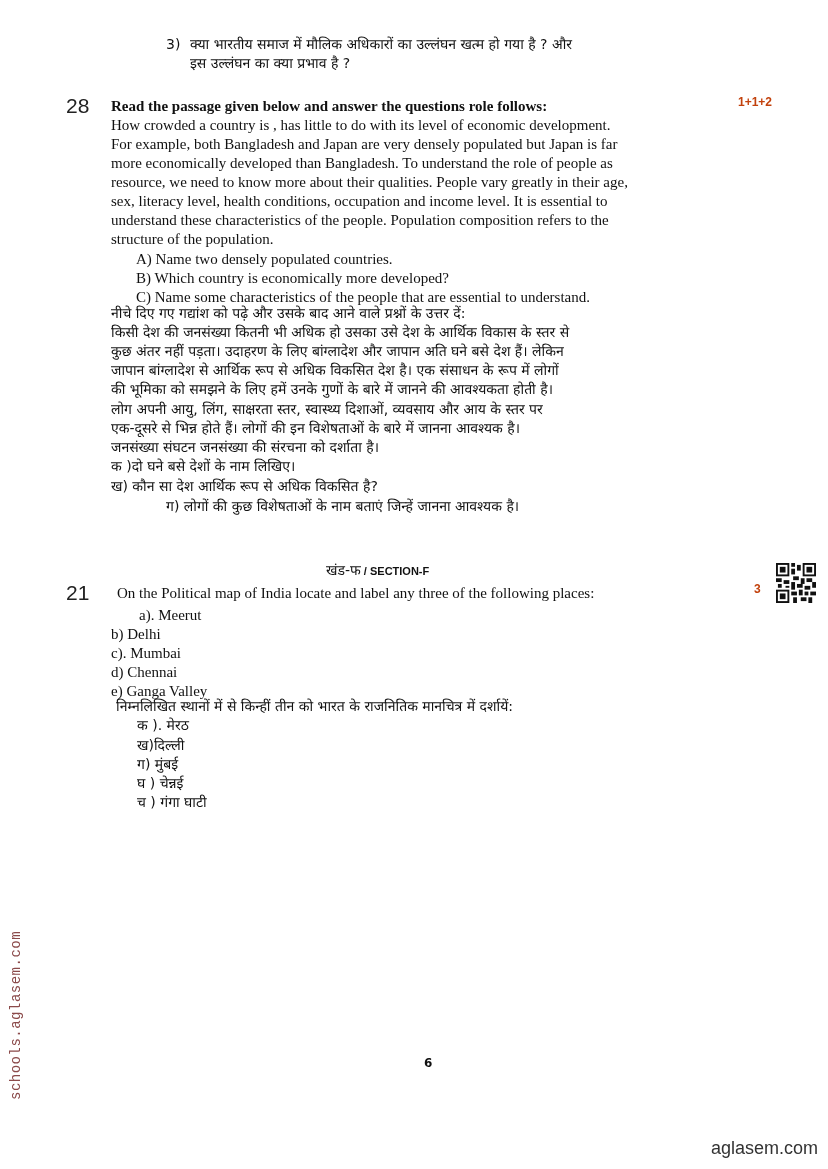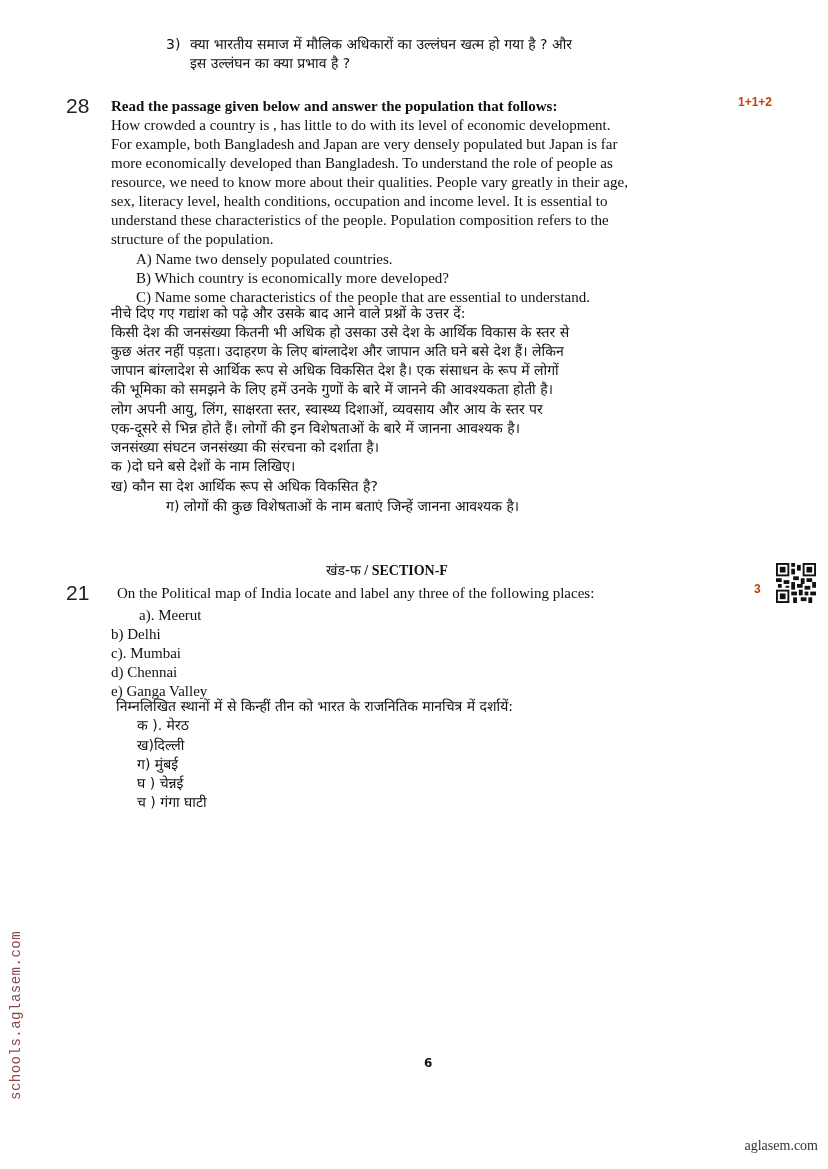--- a/index.html
+++ b/index.html
@@ -8,37 +8,37 @@
     .abs { position: absolute; }
     .line { position: absolute; white-space: nowrap; font-size: 14.5px; line-height: 19px; }
     .hi { font-family: "DejaVu Sans", sans-serif; font-size: 14px; line-height: 19px; }
     .en { font-family: "Liberation Serif", serif; font-size: 15px; line-height: 19px; }
     .qnum { font-family: "Liberation Sans", sans-serif; font-size: 21px; color: #222; }
     .marks { font-family: "Liberation Sans", sans-serif; font-size: 12px; font-weight: bold; color: #c2410c; margin-left: 32px; }
     .bold { font-weight: bold; }
     .qr { position: absolute; width: 40px; height: 40px; }
     .wm-side { position: absolute; left: 8px; top: 1100px; transform-origin: left top; transform: rotate(-90deg);
       font-family: "Liberation Mono", "DejaVu Sans Mono", monospace; font-size: 14px; color: #8b4a4a; letter-spacing: 0.5px; white-space: nowrap; }
-    .wm-bottom { position: absolute; right: 10px; top: 1138px; font-family: Liberation Serif, serif;
-      font-size: 14px; color: #333; }
+    .wm-bottom { position: absolute; right: 10px; top: 1138px; font-family: Liberation Sans, sans-serif;
+      font-size: 18px; color: #333; }
     .pageno { position: absolute; left: 424px; top: 1056px; font-family: "DejaVu Sans", sans-serif; font-size: 12px; font-weight: bold; }
   </style>
 </head>
 <body>
 
 <div>
   <span class="line hi" style="left:166px; top:35px;">3)</span>
   <span class="line hi" style="left:190px; top:35px;">क्या भारतीय समाज में मौलिक अधिकारों का उल्लंघन खत्म हो गया है ? और</span>
   <span class="line hi" style="left:190px; top:54px;">इस उल्लंघन का क्या प्रभाव है ?</span>
 </div>
 
 <div>
   <span class="abs qnum" style="left:66px; top:94px;">28</span>
   <span class="abs marks" style="left:706px; top:95px;">1+1+2</span>
-  <span class="line en bold" style="left:111px; top:97px;">Read the passage given below and answer the population that follows:</span>
+  <span class="line en bold" style="left:111px; top:97px;">Read the passage given below and answer the questions role follows:</span>
 
   <span class="line en" style="left:111px; top:116px;">How crowded a country is , has little to do with its level of economic development.</span>
   <span class="line en" style="left:111px; top:135px;">For example, both Bangladesh and Japan are very densely populated but Japan is far</span>
   <span class="line en" style="left:111px; top:154px;">more economically developed than Bangladesh. To understand the role of people as</span>
   <span class="line en" style="left:111px; top:173px;">resource, we need to know more about their qualities. People vary greatly in their age,</span>
   <span class="line en" style="left:111px; top:192px;">sex, literacy level, health conditions, occupation and income level. It is essential to</span>
   <span class="line en" style="left:111px; top:211px;">understand these characteristics of the people.  Population composition refers to the</span>
   <span class="line en" style="left:111px; top:230px;">structure of the population.</span>
 
   <span class="line en" style="left:136px; top:250px;">A)  Name two densely populated countries.</span>
@@ -53,21 +53,21 @@
   <span class="line hi" style="left:111px; top:400px;">लोग अपनी आयु, लिंग, साक्षरता स्तर, स्वास्थ्य दिशाओं, व्यवसाय और आय के स्तर पर</span>
   <span class="line hi" style="left:111px; top:419px;">एक-दूसरे से भिन्न होते हैं। लोगों की इन विशेषताओं के बारे में जानना आवश्यक है।</span>
   <span class="line hi" style="left:111px; top:438px;">जनसंख्या संघटन जनसंख्या की संरचना को दर्शाता है।</span>
 
   <span class="line hi" style="left:111px; top:457px;">क )दो घने बसे देशों के नाम लिखिए।</span>
   <span class="line hi" style="left:111px; top:477px;">ख) कौन सा देश आर्थिक रूप से अधिक विकसित है?</span>
   <span class="line hi" style="left:166px; top:497px;">ग) लोगों की कुछ विशेषताओं के नाम बताएं जिन्हें जानना आवश्यक है।</span>
 </div>
 
 <div class="abs" style="left:326px; top:561px; white-space:nowrap;">
-  <span class="hi" style="font-size:14px;">खंड-फ</span><span class="sans bold" style="font-size:14px; font-family:Liberation Serif, serif;"> / SECTION-F</span>
+  <span class="hi" style="font-size:14px;">खंड-फ</span><span class="sans bold" style="font-size:11px; font-family:Liberation Sans, sans-serif;"> / SECTION-F</span>
 </div>
 
 <svg class="qr" style="left:776px; top:563px;" viewBox="0 0 21 21">
   <rect width="21" height="21" fill="#fff"></rect>
   <g fill="#111">
     <rect x="0" y="0" width="7" height="7"></rect>
       <rect x="1" y="1" width="5" height="5" fill="#fff"></rect>
       <rect x="2" y="2" width="3" height="3"></rect>
     <rect x="14" y="0" width="7" height="7"></rect>
       <rect x="15" y="1" width="5" height="5" fill="#fff"></rect>

